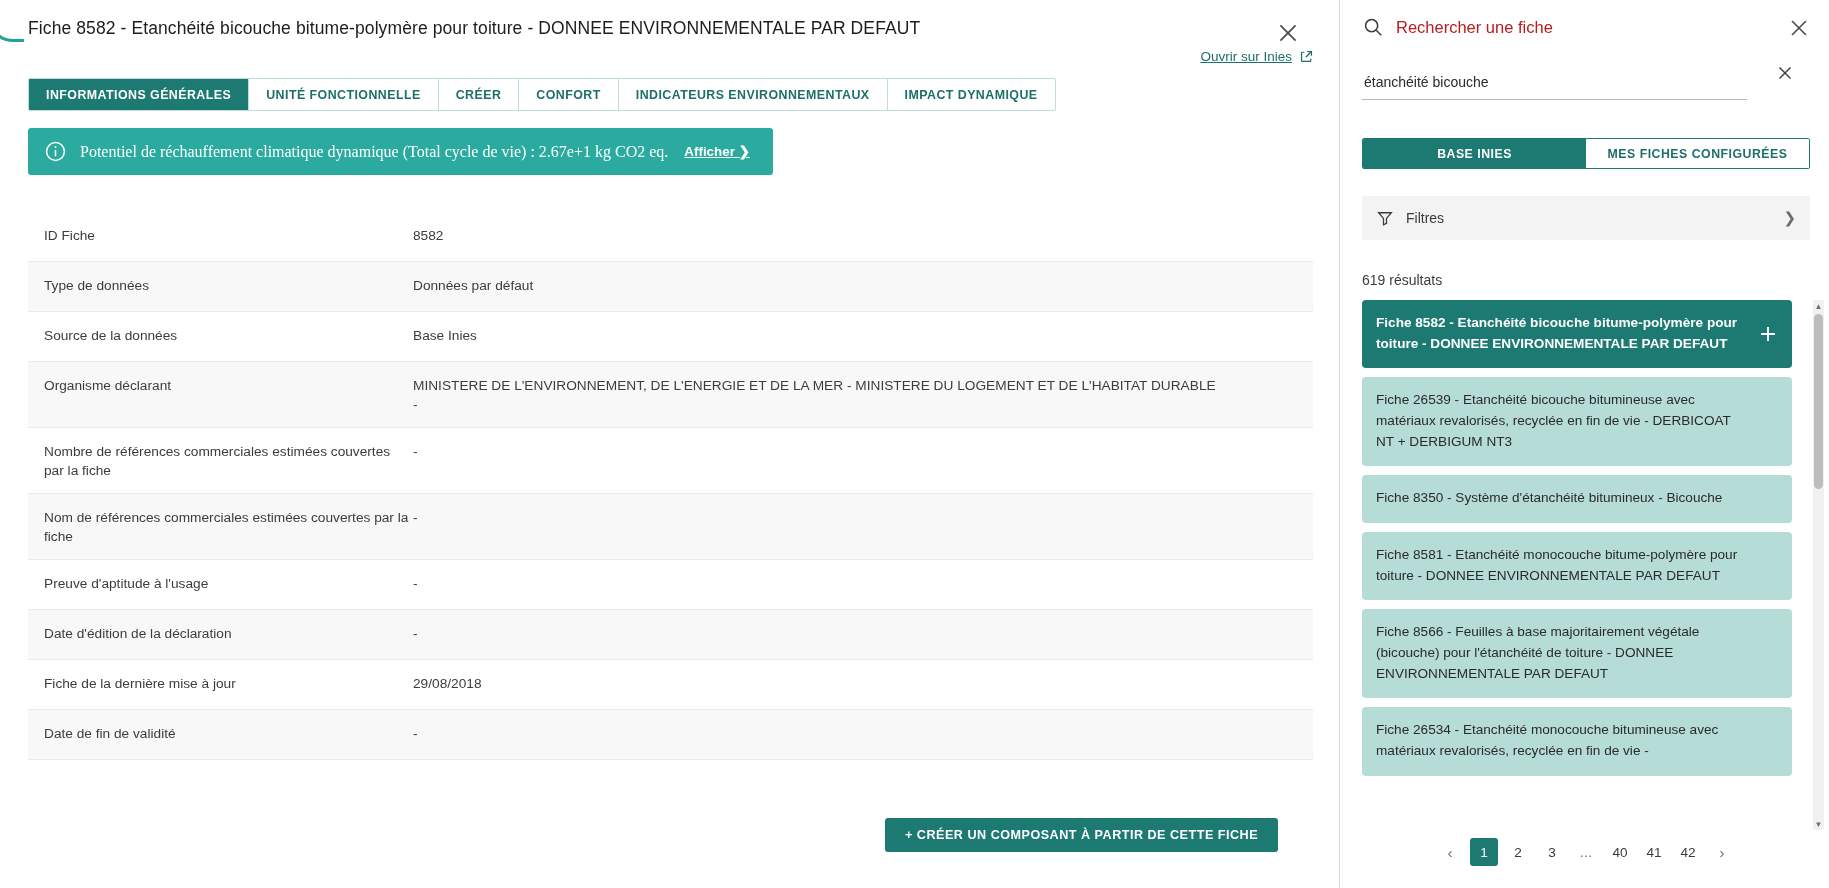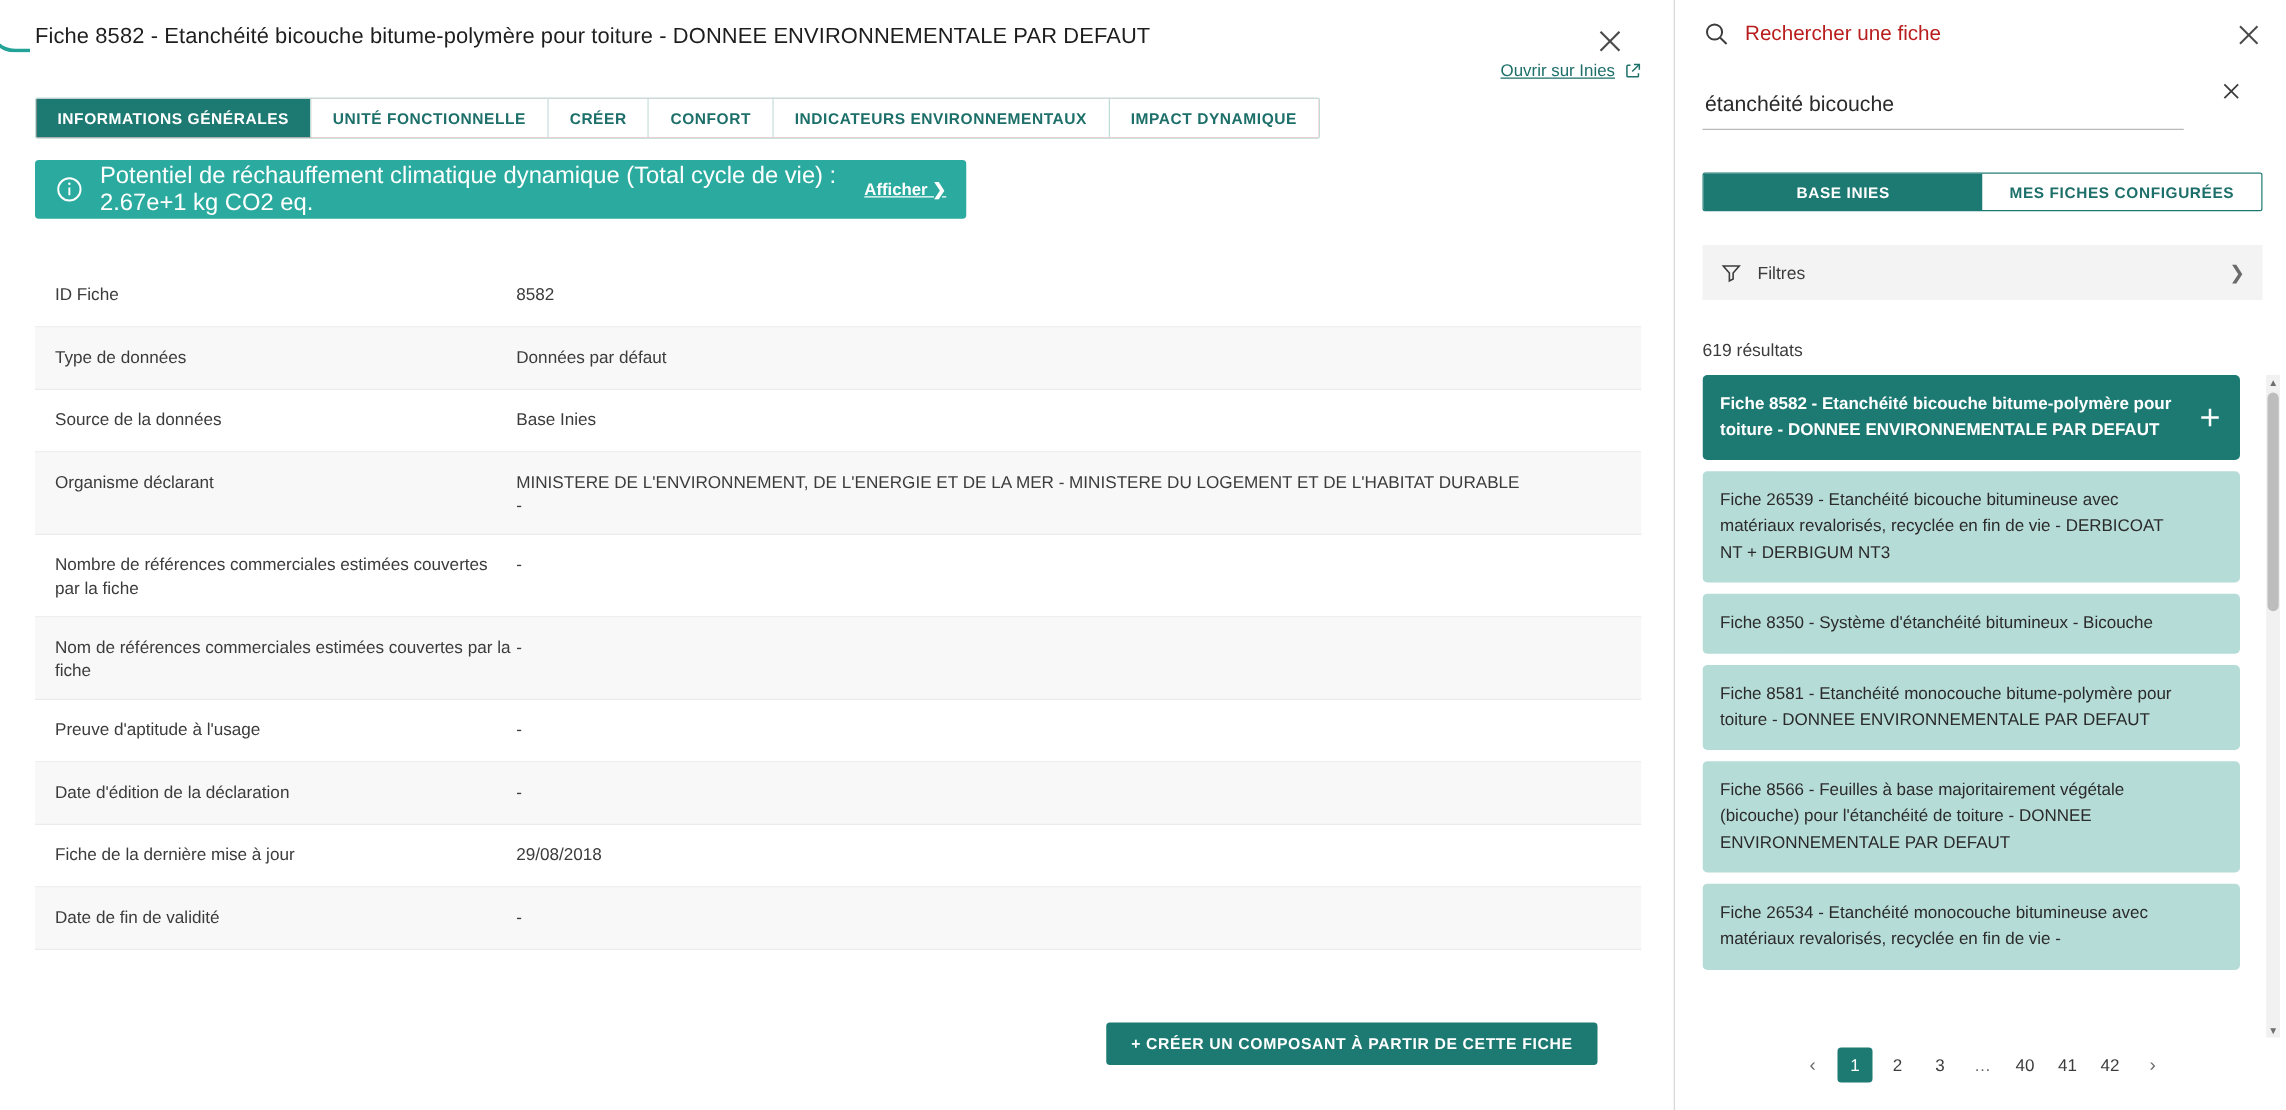--- a/index.html
+++ b/index.html
@@ -109,21 +109,21 @@
     border-radius: 3px;
     display: flex;
     align-items: center;
     padding: 0 16px;
     color: #ffffff;
   }
   .banner .info-ico {
     width: 23px; height: 23px; flex: 0 0 23px;
     margin-right: 13px;
   }
-  .banner .txt { font-size: 19px; }
+  .banner .txt { font-size: 16px; font-family: Liberation Serif, serif; }
   .banner .afficher {
     margin-left: 16px;
     font-size: 13.4px;
     font-weight: bold;
     text-decoration: underline;
     cursor: pointer;
     white-space: nowrap;
   }
 
   .rows {
@@ -205,21 +205,21 @@
     position: absolute;
     top: 68px;
     left: 22px;
     width: 448px;
   }
   .search-input {
     width: 385px;
     border: none;
     border-bottom: 1px solid #b9b9b9;
     outline: none;
-    font-size: 17px;
+    font-size: 14px;
     color: #2a2a2a;
     padding: 6px 2px 9px 2px;
     font-family: "Liberation Sans", sans-serif;
     background: transparent;
   }
   .clear-search {
     position: absolute;
     right: 14px;
     top: -6px;
     width: 22px;

